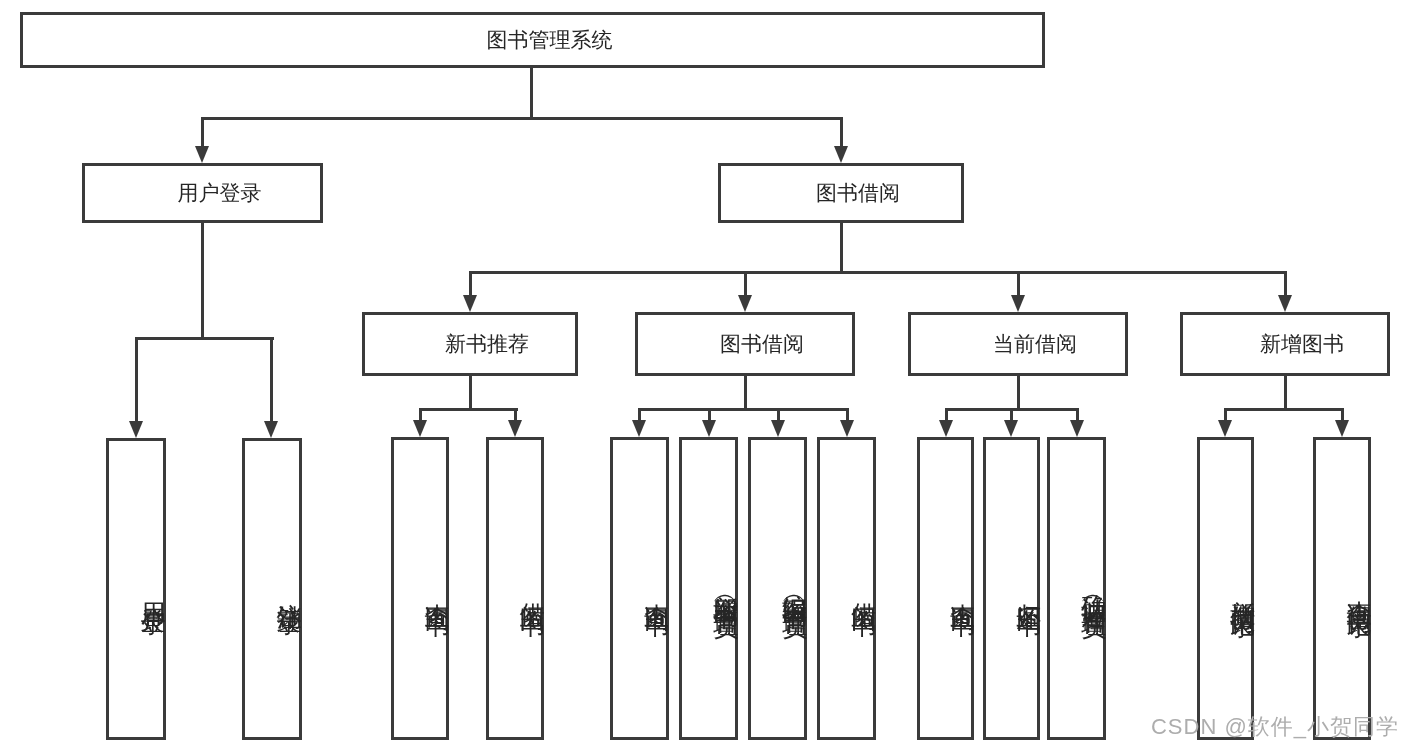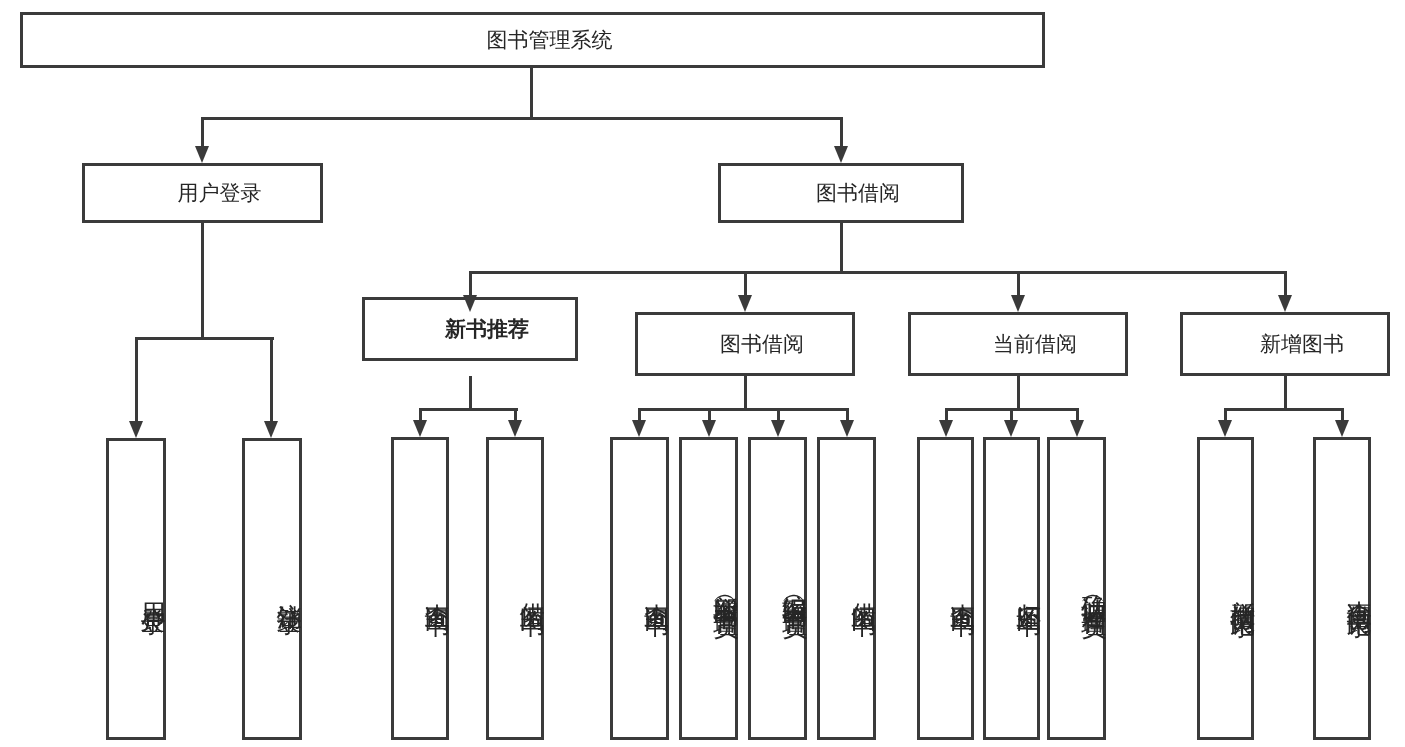--- a/index.html
+++ b/index.html
@@ -57,21 +57,21 @@
 </head>
 <body>
 
 <div class="canvas">
 
   <div class="box" style="left:20px;top:12px;width:1025px;height:56px;">图书管理系统</div>
 
   <div class="box" style="left:82px;top:163px;width:241px;height:60px;">用户登录</div>
   <div class="box" style="left:718px;top:163px;width:246px;height:60px;">图书借阅</div>
 
-  <div class="box" style="left:362px;top:297px;width:216px;height:64px;font-weight:bold;">新书推荐</div>
+  <div class="box" style="left:362px;top:312px;width:216px;height:64px;">新书推荐</div>
   <div class="box" style="left:908px;top:312px;width:220px;height:64px;">当前借阅</div>
   <div class="box" style="left:635px;top:312px;width:220px;height:64px;">图书借阅</div>
   <div class="box" style="left:1180px;top:312px;width:210px;height:64px;">新增图书</div>
 
   <div class="box v" style="left:106px;top:438px;width:60px;height:302px;">用户登录</div>
   <div class="box v" style="left:242px;top:438px;width:60px;height:302px;">注销登录</div>
 
   <div class="box v" style="left:391px;top:437px;width:58px;height:303px;">查询图书</div>
   <div class="box v" style="left:486px;top:437px;width:58px;height:303px;">借阅图书</div>
 
@@ -139,14 +139,15 @@
   <div class="vl" style="left:1076px;top:408px;height:12px;"></div>
   <div class="ar" style="left:1070px;top:420px;"></div>
 
   <div class="vl" style="left:1284px;top:376px;height:32px;"></div>
   <div class="hl" style="left:1224px;top:408px;width:120px;"></div>
   <div class="vl" style="left:1224px;top:408px;height:12px;"></div>
   <div class="ar" style="left:1218px;top:420px;"></div>
   <div class="vl" style="left:1341px;top:408px;height:12px;"></div>
   <div class="ar" style="left:1335px;top:420px;"></div>
 
+  <div class="watermark">CSDN @软件_小贺同学</div>
 
 </div>
 
 </body></html>

